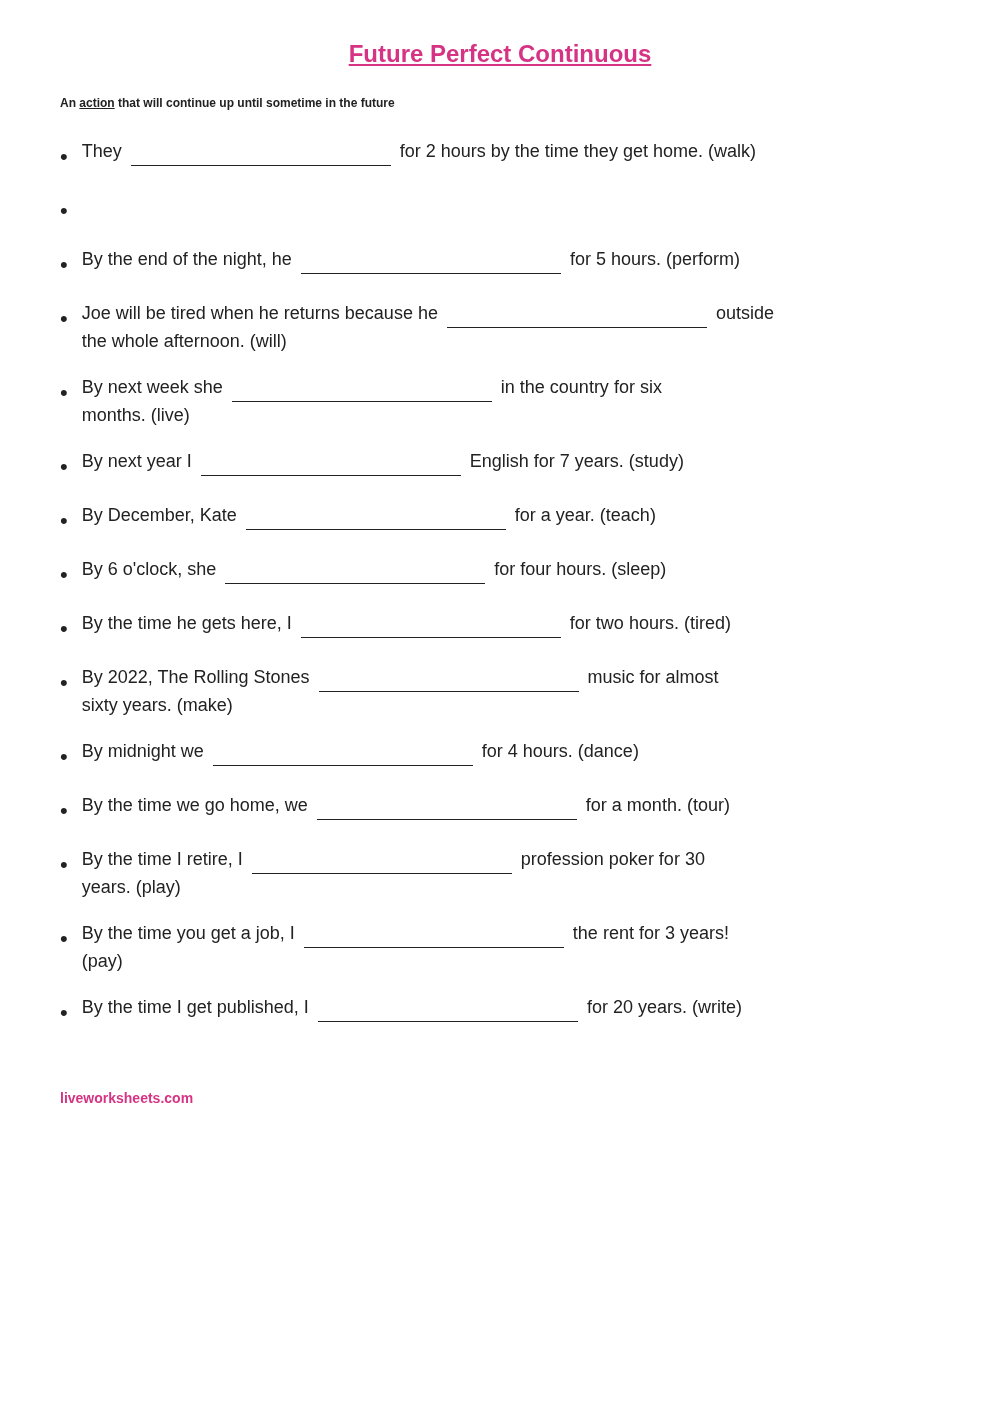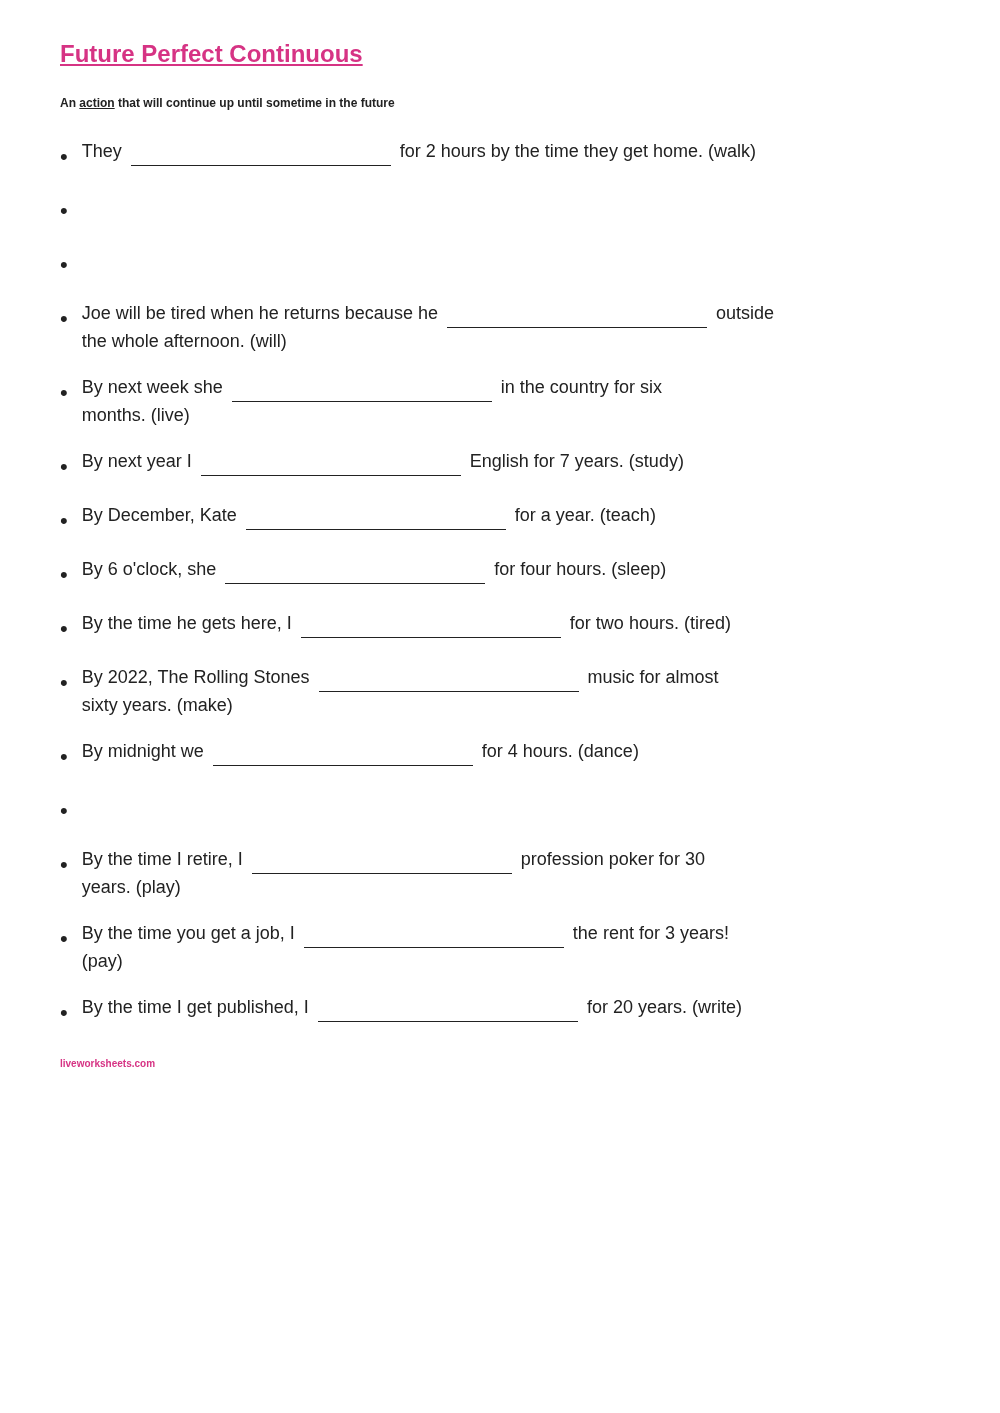--- a/index.html
+++ b/index.html
@@ -12,21 +12,21 @@
       background: #ffffff;
       font-family: Arial, sans-serif;
       font-size: 18px;
       color: #222;
       width: 1000px;
       min-height: 1413px;
       padding: 40px 60px 40px 60px;
     }
 
     .page-title {
-      text-align: left;
+      text-align: center;
       font-size: 24px;
       font-weight: bold;
       color: #d63384;
       text-decoration: underline;
       margin-bottom: 28px;
     }
 
     .subtitle {
       font-size: 12px;
       font-weight: bold;
@@ -76,22 +76,22 @@
 
     .blank-long {
       min-width: 260px;
     }
 
     .sentence-right {
       display: inline;
     }
 
     .footer {
-      margin-top: 28px;
-      font-size: 10px;
+      margin-top: 60px;
+      font-size: 14px;
       color: #666;
     }
 
     .footer .brand {
       font-weight: bold;
       color: #555;
     }
 
     .footer .brand span {
       color: #d63384;
@@ -116,20 +116,25 @@
       <span class="sentence-right">for 2 hours by the time they get home. (walk)</span>
     </span>
   </li>
 
   <li>
     <span class="bullet">•</span>
   </li>
 
   <li>
     <span class="bullet">•</span>
+    <span class="sentence-content">
+      <span class="sentence-left"> By the end of the night, he</span>
+      <span class="blank blank-long"></span>
+      <span class="sentence-right">for 5 hours. (perform)</span>
+    </span>
   </li>
 
   <li>
     <span class="bullet">•</span>
     <span class="sentence-content">
       <span class="sentence-left">Joe will be tired when he returns because he</span>
       <span class="blank blank-long"></span>
       <span class="sentence-right">outside</span>
       <br>
       <span>the whole afternoon. (will)</span>
@@ -198,20 +203,25 @@
     <span class="bullet">•</span>
     <span class="sentence-content">
       <span class="sentence-left">By midnight we</span>
       <span class="blank blank-long"></span>
       <span class="sentence-right">for 4 hours. (dance)</span>
     </span>
   </li>
 
   <li>
     <span class="bullet">•</span>
+    <span class="sentence-content">
+      <span class="sentence-left">By the time we go home, we</span>
+      <span class="blank blank-long"></span>
+      <span class="sentence-right">for a month. (tour)</span>
+    </span>
   </li>
 
   <li>
     <span class="bullet">•</span>
     <span class="sentence-content">
       <span class="sentence-left">By the time I retire, I</span>
       <span class="blank blank-long"></span>
       <span class="sentence-right">profession poker for 30</span>
       <br>
       <span>years. (play)</span>

